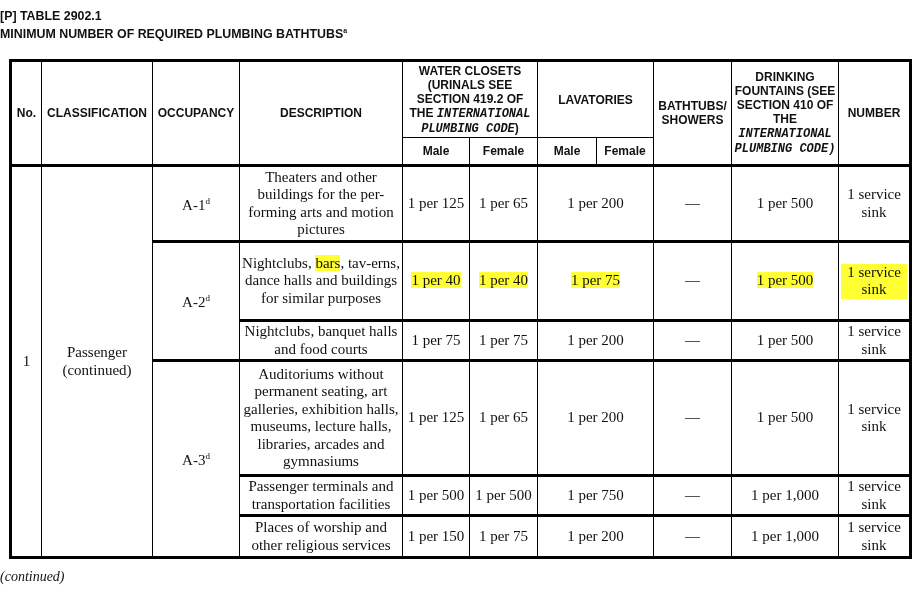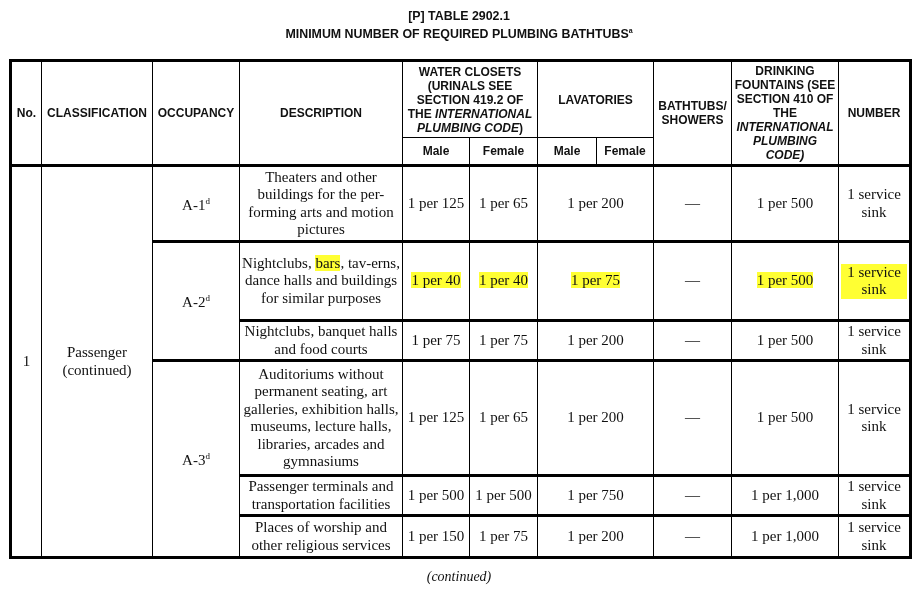--- a/index.html
+++ b/index.html
@@ -1,31 +1,31 @@
 <!DOCTYPE html>
 <html><head>
 <meta charset="utf-8">
 <style>
   html, body { margin: 0; padding: 0; background: #ffffff; }
   body { width: 918px; height: 596px; position: relative; overflow: hidden; color: #111; }
-  .title-block { position: absolute; top: 9px; left: 0; width: 918px; text-align: center;
+  .title-block { position: absolute; top: 9px; left: 0; width: 918px; 
     font-family: "Liberation Sans", sans-serif; font-weight: bold; font-size: 12.4px; line-height: 14.5px; }
   .title-block sup { font-size: 7px; vertical-align: 5px; }
   table.fixtures { position: absolute; left: 9px; top: 59px; border-collapse: collapse; table-layout: fixed; width: 900px; }
   table.fixtures td, table.fixtures th { border: 1.5px solid #000; padding: 0 2px; text-align: center; vertical-align: middle; }
   table.fixtures { border: 3px solid #000; }
   th { font-family: "Liberation Sans", sans-serif; font-weight: bold; font-size: 12px; line-height: 14px; }
   th.sub { height: 26px; }
-  th i { font-style: italic; }
+  th i { font-style: italic; font-family: Liberation Mono, monospace; }
   td { font-family: "Liberation Serif", serif; font-size: 15px; line-height: 17.5px; }
   td.desc { text-align: left; padding-left: 4px; }
   td.occ sup { font-size: 9px; vertical-align: 6px; }
   .hl { background: #ffff33; }
   tr.r-thick > td { border-top: 3px solid #000; margin-top: 28px; }
-  .continued { position: absolute; top: 569px; left: 0; width: 918px; text-align: center;
+  .continued { position: absolute; top: 569px; left: 0; width: 918px; 
     font-family: "Liberation Serif", serif; font-style: italic; font-size: 14px; }
 </style>
 </head>
 <body>
 
 <div class="title-block">
   <div>[P] TABLE 2902.1</div>
   <div><span>MINIMUM NUMBER OF REQUIRED PLUMBING BATHTUBS</span><sup>a</sup></div>
 </div>
 

